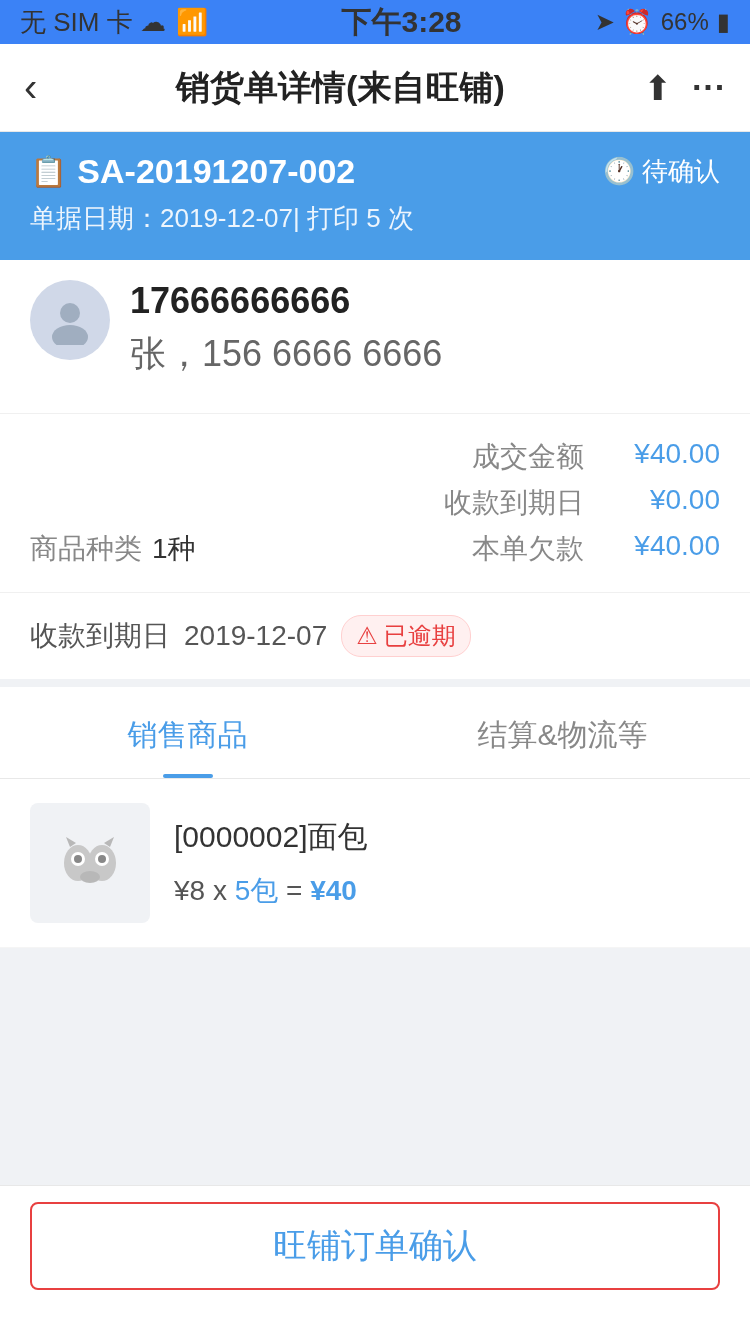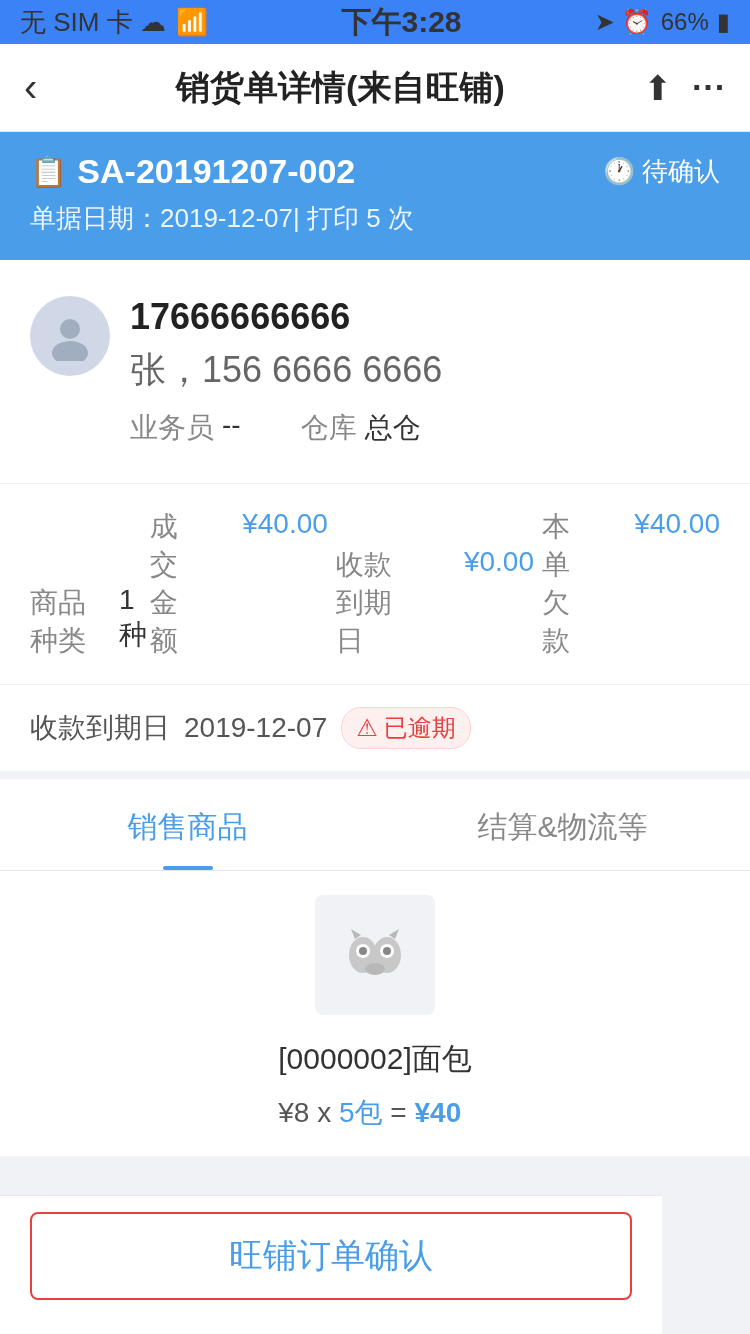--- a/index.html
+++ b/index.html
@@ -85,21 +85,21 @@
       gap: 6px;
     }
     .order-date {
       font-size: 26px;
       color: rgba(255,255,255,0.9);
     }
 
     
     .customer-section {
       background: #fff;
-      padding: 36px 30px;
+      padding: 20px 30px;
       display: flex;
       align-items: flex-start;
       gap: 20px;
       border-bottom: 1px solid #f0f0f0;
     }
     .customer-avatar {
       width: 80px;
       height: 80px;
       border-radius: 50%;
       background: #d0d8e8;
@@ -135,21 +135,21 @@
       background: #fff;
       padding: 24px 30px;
       display: flex;
       justify-content: space-between;
       align-items: flex-end;
       border-bottom: 1px solid #f0f0f0;
     }
     .summary-left { font-size: 28px; color: #555; display: flex; gap: 10px; }
     .summary-label { color: #888; }
     .summary-value { color: #333; }
-    .summary-right { display: flex; flex-direction: row; align-items: flex-end; gap: 8px; }
+    .summary-right { display: flex; flex-direction: column; align-items: flex-end; gap: 8px; }
     .summary-row { display: flex; gap: 16px; font-size: 28px; }
     .amount-label { color: #888; }
     .amount-value { color: #4a9de8; min-width: 120px; text-align: right; }
 
     
     .due-section {
       background: #fff;
       padding: 22px 30px;
       font-size: 28px;
       color: #555;
@@ -206,21 +206,20 @@
     .products-section {
       background: #fff;
       margin-top: 0;
     }
     .product-item {
       padding: 24px 30px;
       display: flex;
       align-items: center;
       gap: 24px;
       border-bottom: 1px solid #f5f5f5;
-      flex-direction: column;
     }
     .product-thumb {
       width: 120px;
       height: 120px;
       background: #f0f2f5;
       border-radius: 8px;
       display: flex;
       align-items: center;
       justify-content: center;
       flex-shrink: 0;
@@ -245,23 +244,23 @@
     .empty-area {
       background: #f0f2f5;
       height: 220px;
     }
 
     
     .bottom-bar {
       position: fixed;
       bottom: 0;
       left: 0;
-      width: 662px;
-      background: #fff;
-      padding: 16px 30px 34px;
+      width: 750px;
+      background: #fff;
+      padding: 16px 30px 44px;
       border-top: 1px solid #e8e8e8;
     }
     .confirm-button {
       width: 100%;
       height: 88px;
       border: 2px solid #e84040;
       border-radius: 8px;
       background: #fff;
       color: #4a9de8;
       font-size: 34px;
@@ -317,30 +316,20 @@
 <div class="customer-section">
   <div class="customer-avatar">
     <svg width="50" height="50" viewBox="0 0 50 50" fill="none">
       <circle cx="25" cy="18" r="10" fill="#a0aec0"></circle>
       <ellipse cx="25" cy="42" rx="18" ry="12" fill="#a0aec0"></ellipse>
     </svg>
   </div>
   <div class="customer-info">
     <div class="customer-phone">17666666666</div>
     <div class="customer-name">张，156 6666 6666</div>
-    <div class="customer-meta">
-      <div class="meta-item">
-        <span class="meta-label">业务员</span>
-        <span class="meta-value">--</span>
-      </div>
-      <div class="meta-item">
-        <span class="meta-label">仓库</span>
-        <span class="meta-value">总仓</span>
-      </div>
-    </div>
   </div>
 </div>
 
 <div class="summary-section">
   <div class="summary-left">
     <span class="summary-label">商品种类</span>
     <span class="summary-value">1种</span>
   </div>
   <div class="summary-right">
     <div class="summary-row">

